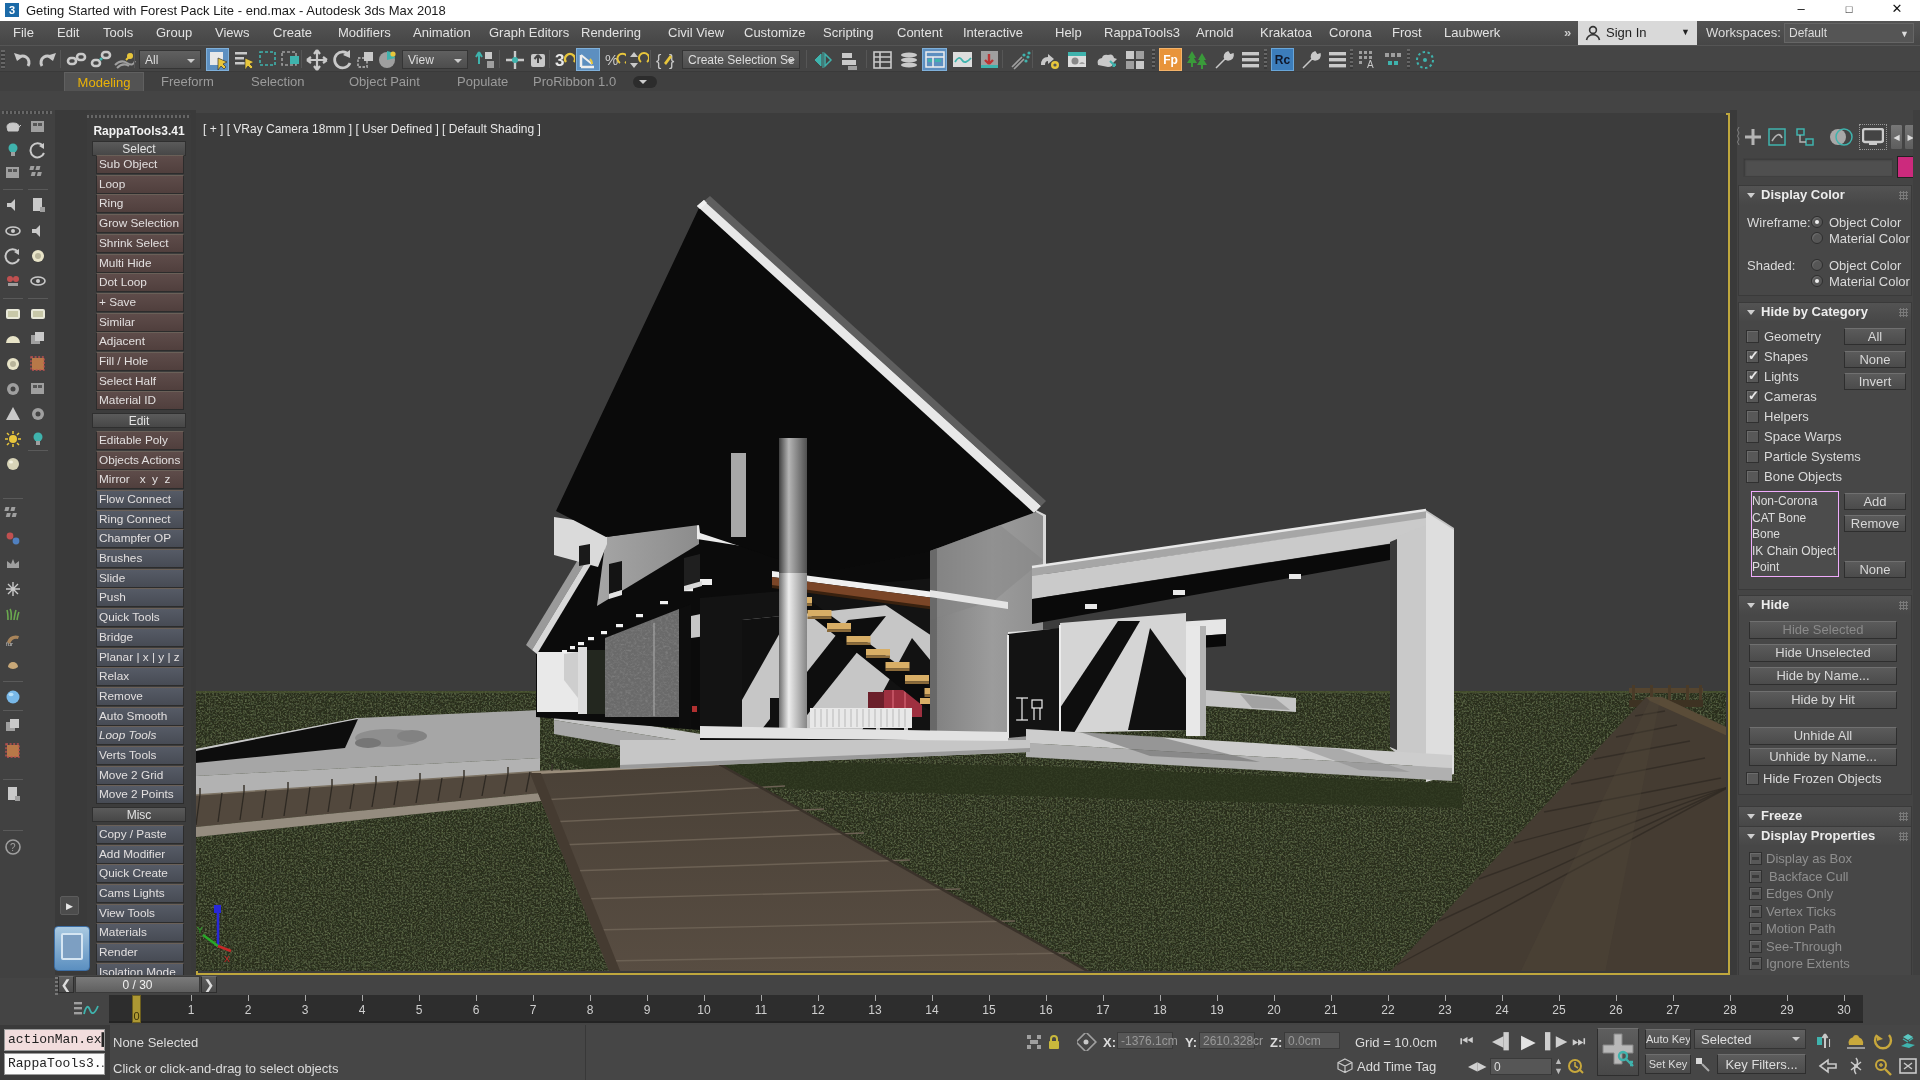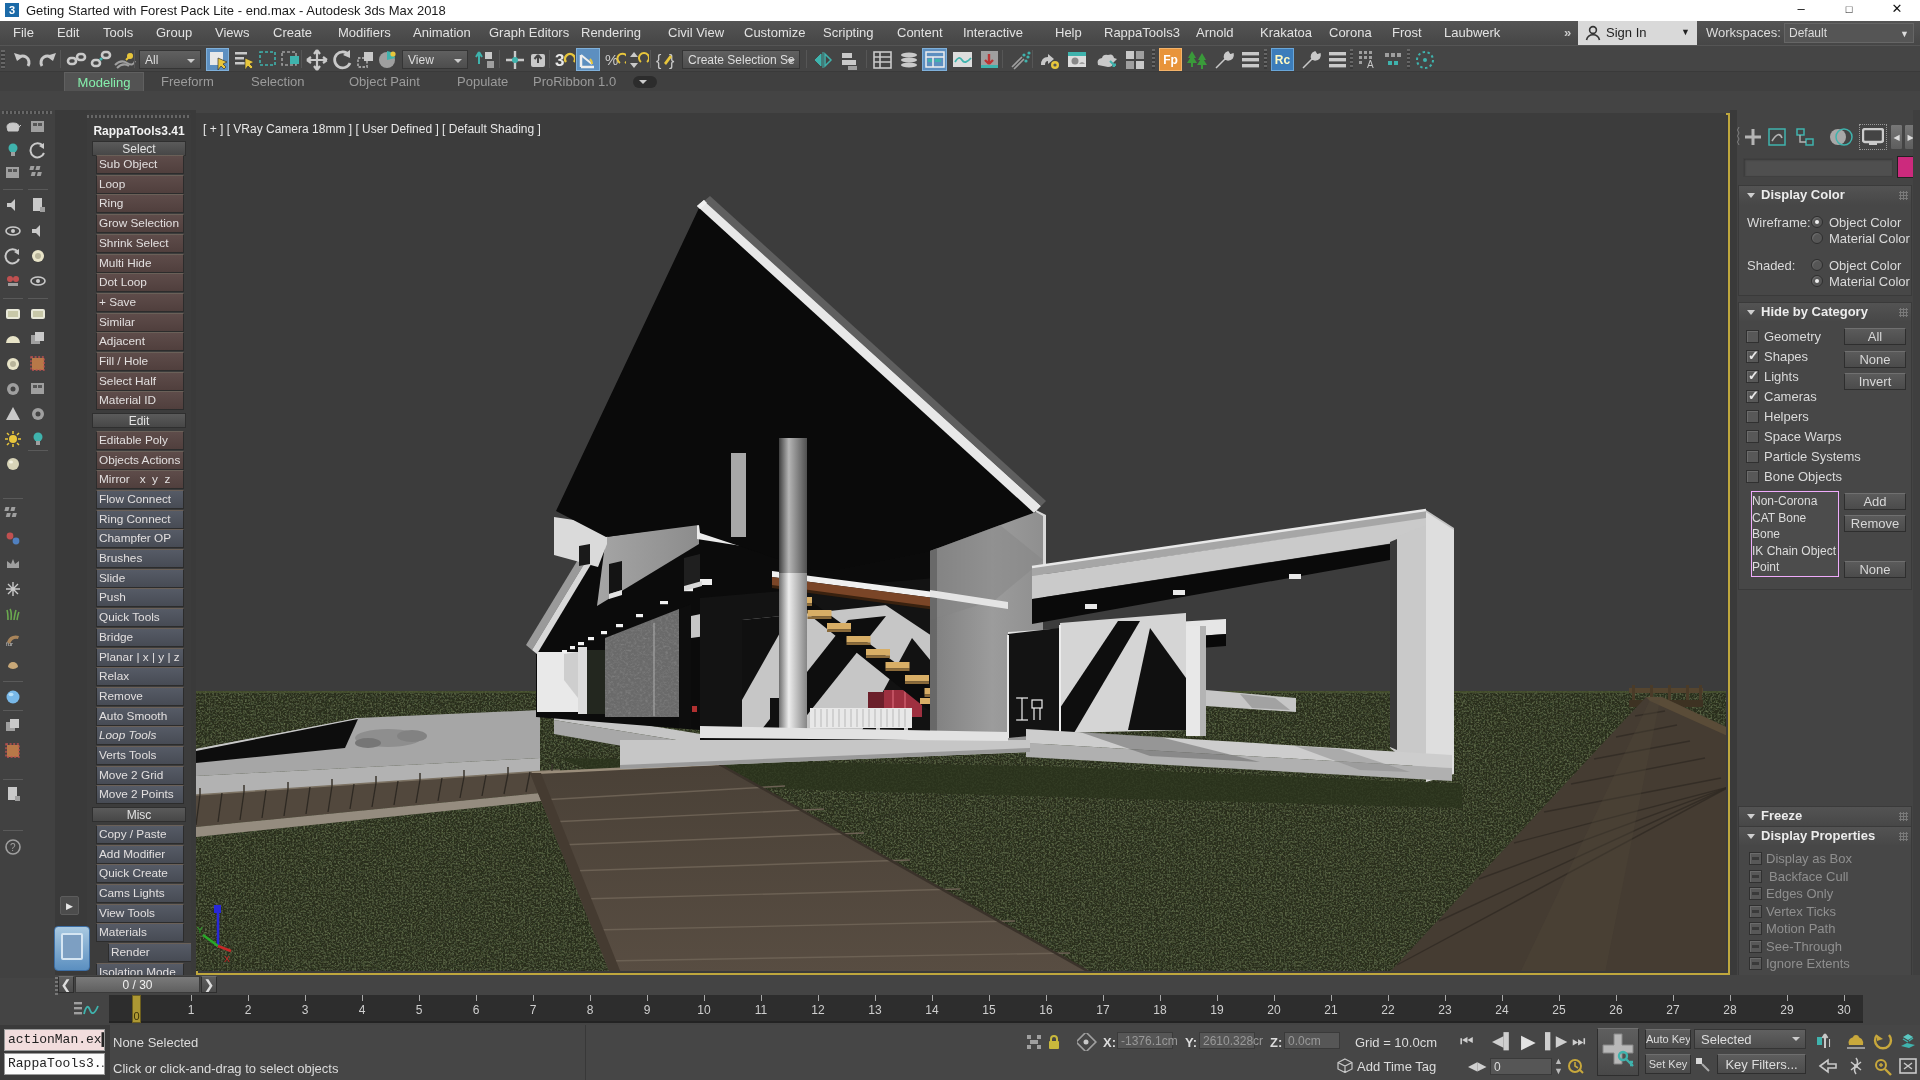--- a/index.html
+++ b/index.html
@@ -11,21 +11,21 @@
 #menubar{left:0;top:21px;width:1920px;height:24px;background:linear-gradient(#545454,#464646);color:#e2e2e2;font-size:13px;}
 #menubar span.mi{position:absolute;top:4px;}
 #signin{position:absolute;left:1578px;top:0px;width:119px;height:24px;background:#d9d9d9;color:#222;font-size:13px;}
 #wsdd{position:absolute;left:1784px;top:2px;width:130px;height:20px;background:#555;border:1px solid #666;color:#ddd;font-size:12px;padding:2px 4px;}
 #toolbar{left:0;top:45px;width:1920px;height:27px;background:#454545;border-top:1px solid #555;border-bottom:1px solid #3a3a3a;}
 .tsep{position:absolute;top:4px;width:1px;height:18px;background:#3a3a3a;border-right:1px solid #565656;}
 .tdd{position:absolute;top:4px;height:19px;background:linear-gradient(#606060,#4d4d4d);border:1px solid #353535;color:#ddd;font-size:12px;padding:2px 5px;white-space:nowrap;overflow:hidden;}
 .tddar{position:absolute;width:0;height:0;border-left:4px solid transparent;border-right:4px solid transparent;border-top:4px solid #ccc;}
 #ribbon{left:0;top:72px;width:1920px;height:19px;background:#404040;color:#9b9b9b;font-size:13px;}
 #ribbon .tab{position:absolute;top:0;height:19px;padding:2px 0;}
-#ribbon .active{background:#535353;border:1px solid #606060;border-bottom:none;color:#86efac;text-align:center;}
+#ribbon .active{background:#535353;border:1px solid #606060;border-bottom:none;color:#eab308;text-align:center;}
 #subribbon{left:0;top:91px;width:1920px;height:19px;background:#3b3b3b;margin-top:32px;}
 #polytab{position:absolute;left:62px;top:0px;width:108px;height:19px;background:#494949;border:1px solid #5d5d5d;color:#dcdcdc;font-size:12.5px;text-align:center;line-height:17px;}
 #lefttools{left:0;top:110px;width:55px;height:868px;background:#414141;}
 #mainbg{left:55px;top:110px;width:141px;height:868px;background:#3a3a3a;}
 #rappa{left:87px;top:113px;width:104px;height:862px;background:#3c3c3c;overflow:hidden;font-size:12px;}
 #rappa .title{position:absolute;left:0;top:11px;width:104px;text-align:center;color:#f2f2f2;font-weight:bold;font-size:12px;}
 .rhead{position:absolute;left:5px;width:94px;height:15px;background:linear-gradient(#5a5a5a,#474747);border:1px solid #2f2f2f;color:#e2e2e2;text-align:center;line-height:14px;font-size:12px;}
 .rbtn{position:absolute;left:9px;width:88px;height:19px;border:1px solid #2c2c2c;border-top-color:#6a6058;color:#e2dfdf;font-size:11.8px;line-height:17px;padding-left:2px;white-space:nowrap;overflow:hidden;}
 .rbtn.m{background:linear-gradient(#5e4c4a,#503f3d);}
 .rbtn.b{background:linear-gradient(#565b66,#474b54);}
@@ -306,21 +306,21 @@
       <path d="M4 19 L13 10 M13 10 q-2 -5 3 -7 l2 3 3 -1 q1 5 -5 6 Z" fill="#c9c9c9" stroke="#c9c9c9" stroke-width="1.5"></path>
     </svg>
     <svg style="position:absolute;left:1240px;top:3px;" width="22" height="22" viewBox="0 0 22 22">
       <g fill="#c9c9c9">
         <rect x="2" y="3" width="17" height="3.4"></rect>
         <rect x="2" y="9" width="17" height="3.4"></rect>
         <rect x="2" y="15" width="17" height="3.4"></rect>
       </g>
     </svg>
     <div style="position:absolute;left:1264px;top:3px;width:3px;height:20px;background:repeating-linear-gradient(#666 0 2px,#3a3a3a 2px 4px);"></div>
-    <div style="position:absolute;left:1271px;top:2px;width:23px;height:23px;background:#3c7dbb;border:1px solid #6aa6d8;color:#fef9c3;font-weight:bold;font-size:12px;text-align:center;line-height:22px;">Rc</div>
+    <div style="position:absolute;left:1271px;top:2px;width:23px;height:23px;background:#3c7dbb;border:1px solid #6aa6d8;color:#0f172a;font-weight:bold;font-size:12px;text-align:center;line-height:22px;">Rc</div>
     <svg style="position:absolute;left:1299px;top:3px;" width="24" height="22" viewBox="0 0 24 22">
       <path d="M4 19 L13 10 M13 10 q-2 -5 3 -7 l2 3 3 -1 q1 5 -5 6 Z" fill="#c9c9c9" stroke="#c9c9c9" stroke-width="1.5"></path>
     </svg>
     <svg style="position:absolute;left:1327px;top:3px;" width="22" height="22" viewBox="0 0 22 22">
       <g fill="#c9c9c9">
         <rect x="2" y="3" width="17" height="3.4"></rect>
         <rect x="2" y="9" width="17" height="3.4"></rect>
         <rect x="2" y="15" width="17" height="3.4"></rect>
       </g>
     </svg>
@@ -583,21 +583,21 @@
     <div class="rbtn b" style="top:633.0px;">Verts Tools</div>
     <div class="rbtn b" style="top:652.7px;">Move 2 Grid</div>
     <div class="rbtn b" style="top:672.4px;">Move 2 Points</div>
     <div class="rhead" style="top:694.1px;">Misc</div>
     <div class="rbtn b" style="top:711.8px;">Copy / Paste</div>
     <div class="rbtn b" style="top:731.5px;">Add Modifier</div>
     <div class="rbtn b" style="top:751.2px;">Quick Create</div>
     <div class="rbtn b" style="top:770.9px;">Cams Lights</div>
     <div class="rbtn b" style="top:790.6px;">View Tools</div>
     <div class="rbtn b" style="top:810.3px;">Materials</div>
-    <div class="rbtn b" style="top:830.0px;margin-left:12px;">Render</div>
+    <div class="rbtn b" style="top:830.0px;">Render</div>
     <div class="rbtn b" style="top:849.7px;">Isolation Mode</div>
   </div>
 <div class="abs" id="arrowbtn">▶</div>
 <div class="abs" id="bluebtn">
     <div class="inner"></div>
   </div>
 <div class="abs" id="viewport">
     <svg style="position:absolute;left:-2px;top:-2px;" width="1530" height="858" viewBox="196 115 1530 858">
       <defs>
 <filter id="grassf" x="0" y="0" width="100%" height="100%">
@@ -944,20 +944,31 @@
       <div class="chk" style="left:7px;top:167px;"></div>
       <div class="lbl" style="left:25px;top:166px;">Bone Objects</div>
       <div class="cbtn" style="left:105px;top:25px;width:62px;height:17px;">All</div>
       <div class="cbtn" style="left:105px;top:48px;width:62px;height:17px;">None</div>
       <div class="cbtn" style="left:105px;top:70px;width:62px;height:17px;">Invert</div>
       <div style="position:absolute;left:12px;top:188px;width:88px;height:86px;background:#4c4c4c;border:1px solid #f0abfc;color:#dcdcdc;font-size:12px;line-height:16.5px;padding:1px 0;white-space:nowrap;overflow:hidden;">Non-Corona<br>CAT Bone<br>Bone<br>IK Chain Object<br>Point</div>
       <div class="cbtn" style="left:105px;top:190px;width:62px;height:17px;">Add</div>
       <div class="cbtn" style="left:105px;top:212px;width:62px;height:17px;">Remove</div>
       <div class="cbtn" style="left:105px;top:258px;width:62px;height:17px;">None</div>
     </div>
+    <div class="roll" style="top:485px;height:200px;">
+      <div class="rollhead">Hide<div class="grip"></div></div>
+      <div class="cbtn dim" style="left:10px;top:25px;width:148px;height:18px;">Hide Selected</div>
+      <div class="cbtn" style="left:10px;top:48px;width:148px;height:18px;">Hide Unselected</div>
+      <div class="cbtn" style="left:10px;top:71px;width:148px;height:18px;">Hide by Name...</div>
+      <div class="cbtn" style="left:10px;top:95px;width:148px;height:18px;">Hide by Hit</div>
+      <div class="cbtn" style="left:10px;top:131px;width:148px;height:18px;">Unhide All</div>
+      <div class="cbtn" style="left:10px;top:152px;width:148px;height:18px;">Unhide by Name...</div>
+      <div class="chk" style="left:7px;top:176px;"></div>
+      <div class="lbl" style="left:24px;top:175px;">Hide Frozen Objects</div>
+    </div>
     <div class="roll" style="top:696px;height:21px;">
       <div class="rollhead">Freeze<div class="grip"></div></div>
     </div>
     <div class="roll" style="top:716px;height:152px;">
       <div class="rollhead">Display Properties<div class="grip"></div></div>
       <div class="chk dis" style="left:10px;top:25px;"></div>
       <div class="lblg" style="left:27px;top:24px;">Display as Box</div>
       <div class="chk dis" style="left:10px;top:42.5px;"></div>
       <div class="lblg" style="left:30px;top:41.5px;">Backface Cull</div>
       <div class="chk dis" style="left:10px;top:60.0px;"></div>

